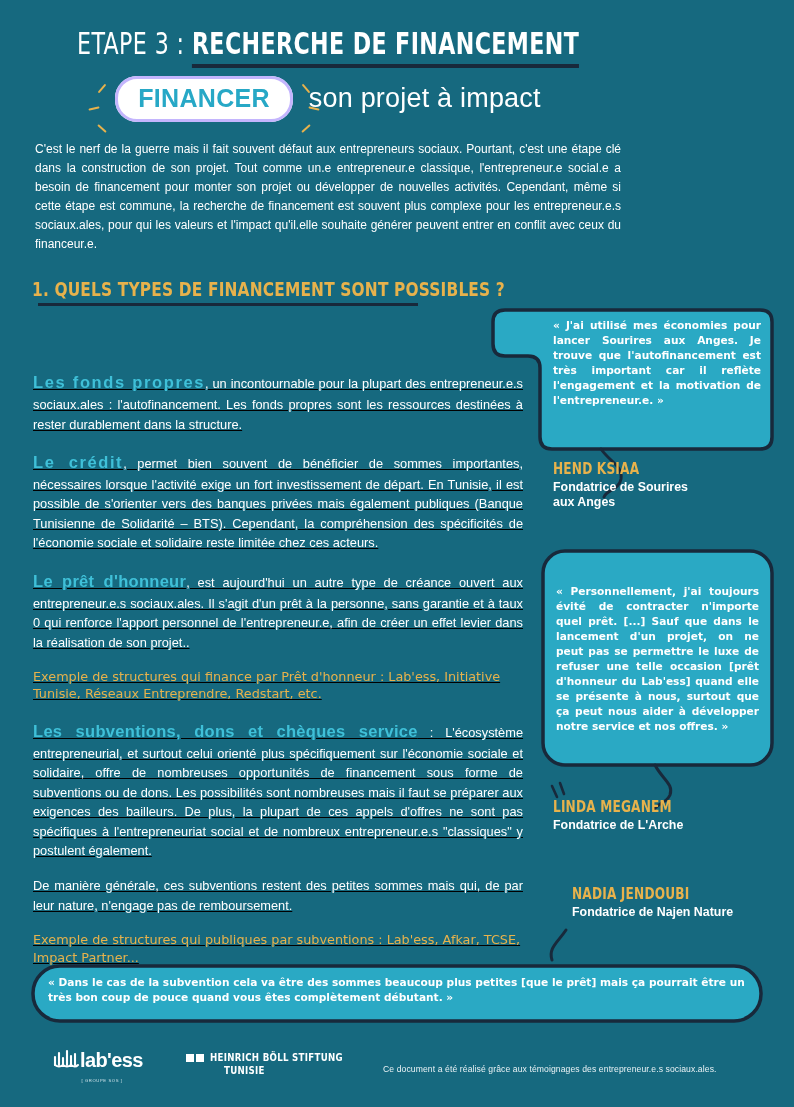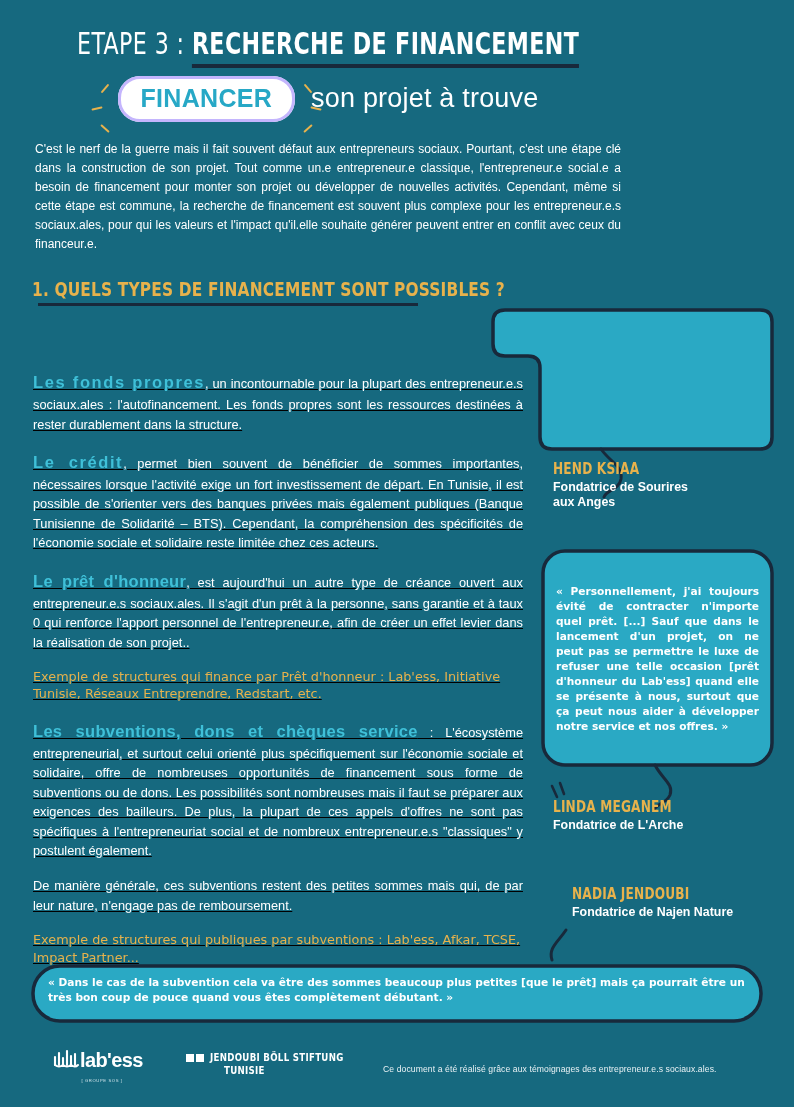--- a/index.html
+++ b/index.html
@@ -269,21 +269,21 @@
     <div class="subline">
       <span class="pill-wrap">
         <span class="ray" style="left:-14px;top:-2px;transform:rotate(40deg);"></span>
         <span class="ray" style="left:-22px;top:18px;transform:rotate(78deg);"></span>
         <span class="ray" style="left:-14px;top:38px;transform:rotate(132deg);"></span>
         <span class="ray" style="right:-14px;top:-2px;transform:rotate(-40deg);"></span>
         <span class="ray" style="right:-22px;top:18px;transform:rotate(-78deg);"></span>
         <span class="ray" style="right:-14px;top:38px;transform:rotate(-132deg);"></span>
         <span class="pill">FINANCER</span>
       </span>
-      <span class="sub-text">son projet à trouve</span>
+      <span class="sub-text">son projet à impact</span>
     </div>
   </div>
 
   
   <p class="intro">C'est le nerf de la guerre mais il fait souvent défaut aux entrepreneurs sociaux. Pourtant, c'est une étape clé dans la construction de son projet. Tout comme un.e entrepreneur.e classique, l'entrepreneur.e social.e a besoin de financement pour monter son projet ou développer de nouvelles activités. Cependant, même si cette étape est commune, la recherche de financement est souvent plus complexe pour les entrepreneur.e.s sociaux.ales, pour qui les valeurs et l'impact qu'il.elle souhaite générer peuvent entrer en conflit avec ceux du financeur.e.</p>
 
   
   <div class="section-heading">
     <span class="sh-text">1. QUELS TYPES DE FINANCEMENT SONT POSSIBLES ?</span>
     <div class="sh-rule"></div>
@@ -309,20 +309,21 @@
     <p class="para">
       <span class="lede">Les subventions, dons et chèques service</span><span> : L'écosystème entrepreneurial, et surtout celui orienté plus spécifiquement sur l'économie sociale et solidaire, offre de nombreuses opportunités de financement sous forme de subventions ou de dons. Les possibilités sont nombreuses mais il faut se préparer aux exigences des bailleurs. De plus, la plupart de ces appels d'offres ne sont pas spécifiques à l'entrepreneuriat social et de nombreux entrepreneur.e.s "classiques" y postulent également.</span>
     </p>
 
     <p class="para">De manière générale, ces subventions restent des petites sommes mais qui, de par leur nature, n'engage pas de remboursement.</p>
 
     <p class="example">Exemple de structures qui publiques par subventions : Lab'ess, Afkar, TCSE, Impact Partner...</p>
   </div>
 
   
+  <div class="bubble-text" style="left:553px; top:318px; width:208px;">« J'ai utilisé mes économies pour lancer Sourires aux Anges. Je trouve que l'autofinancement est très important car il reflète l'engagement et la motivation de l'entrepreneur.e. »</div>
 
   <div class="attr" style="left:553px; top:460px;">
     <span class="attr-name">HEND KSIAA</span>
     <div class="attr-role" style="width:150px;">Fondatrice de Sourires aux Anges</div>
   </div>
 
   <div class="bubble-text" style="left:556px; top:584px; width:203px;">« Personnellement, j'ai toujours évité de contracter n'importe quel prêt. [...] Sauf que dans le lancement d'un projet, on ne peut pas se permettre le luxe de refuser une telle occasion [prêt d'honneur du Lab'ess] quand elle se présente à nous, surtout que ça peut nous aider à développer notre service et nos offres. »</div>
 
   <div class="attr" style="left:553px; top:798px;">
     <span class="attr-name">LINDA MEGANEM</span>
@@ -354,21 +355,21 @@
       </svg>
       <div class="labess-sub">[ GROUPE SOS ]</div>
     </div>
 
     <div class="logo-hbs">
       <div class="hbs-squares">
         <div class="hbs-sq"></div>
         <div class="hbs-sq"></div>
       </div>
       <div>
-        <div class="hbs-text">JENDOUBI BÖLL STIFTUNG</div>
+        <div class="hbs-text">HEINRICH BÖLL STIFTUNG</div>
         <div class="hbs-text hbs-sub">TUNISIE</div>
       </div>
     </div>
 
     <div class="footer-note">Ce document a été réalisé grâce aux témoignages des entrepreneur.e.s sociaux.ales.</div>
   </div>
 
 </div>
 
 </body></html>

